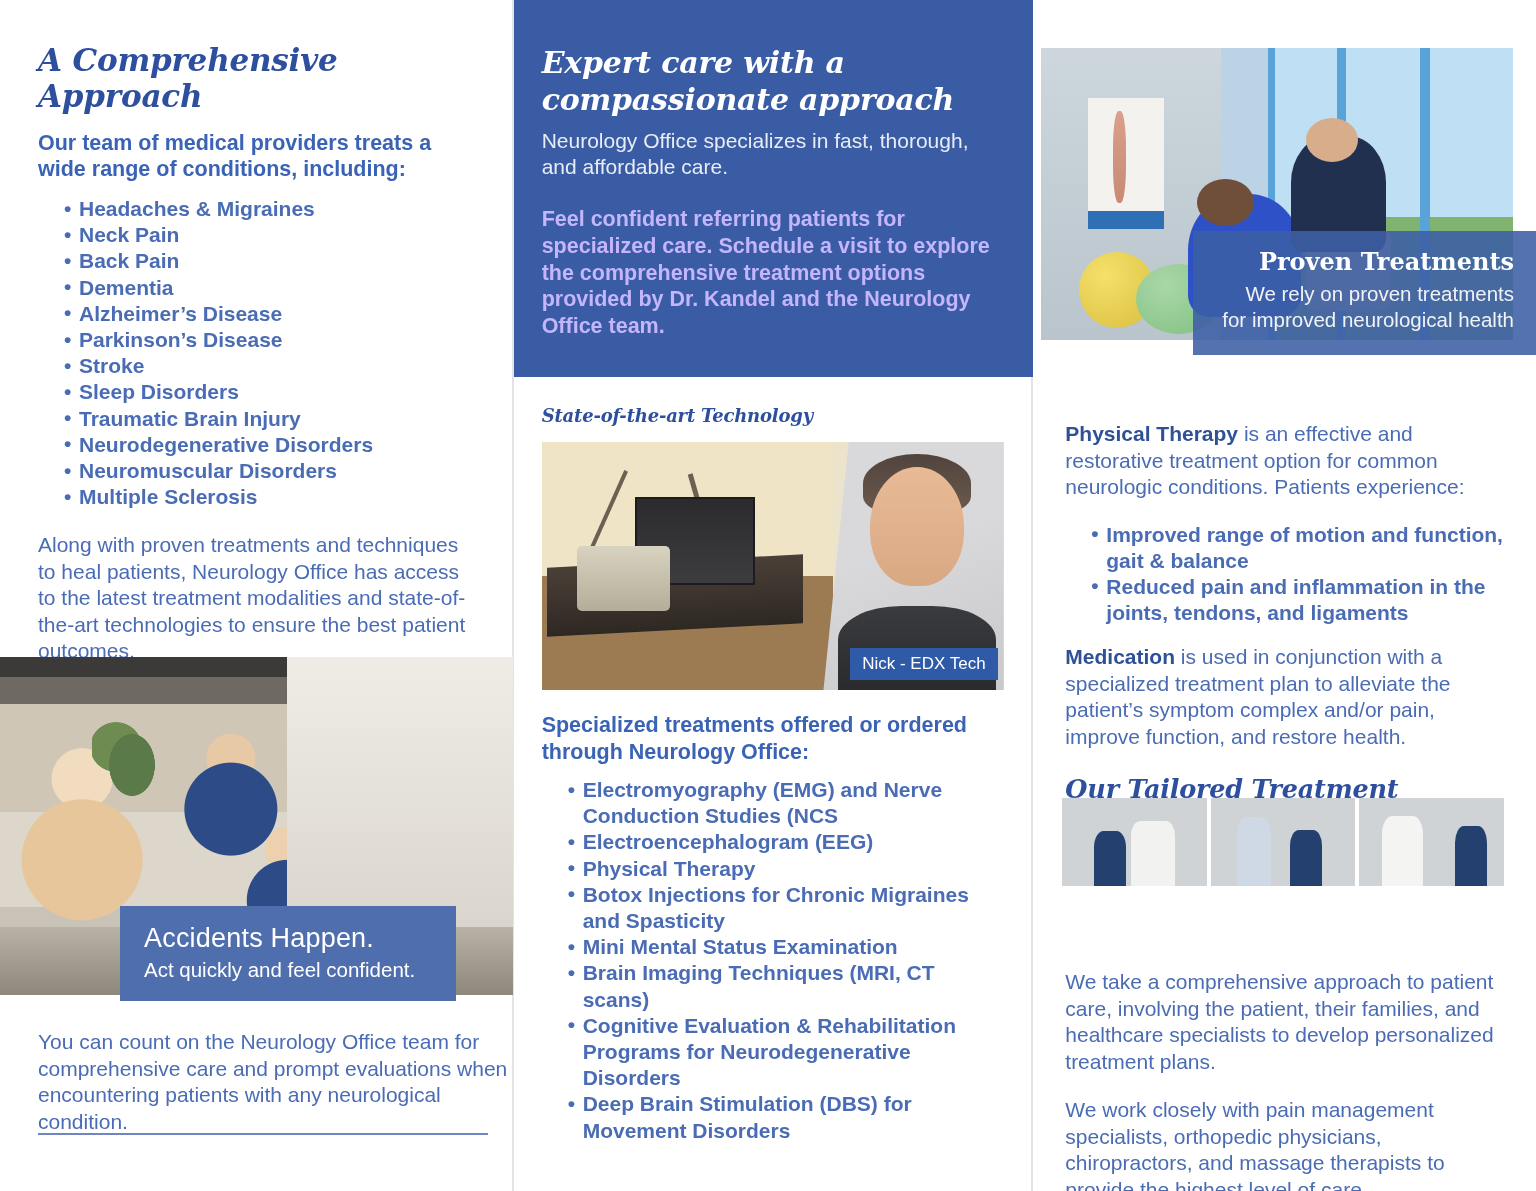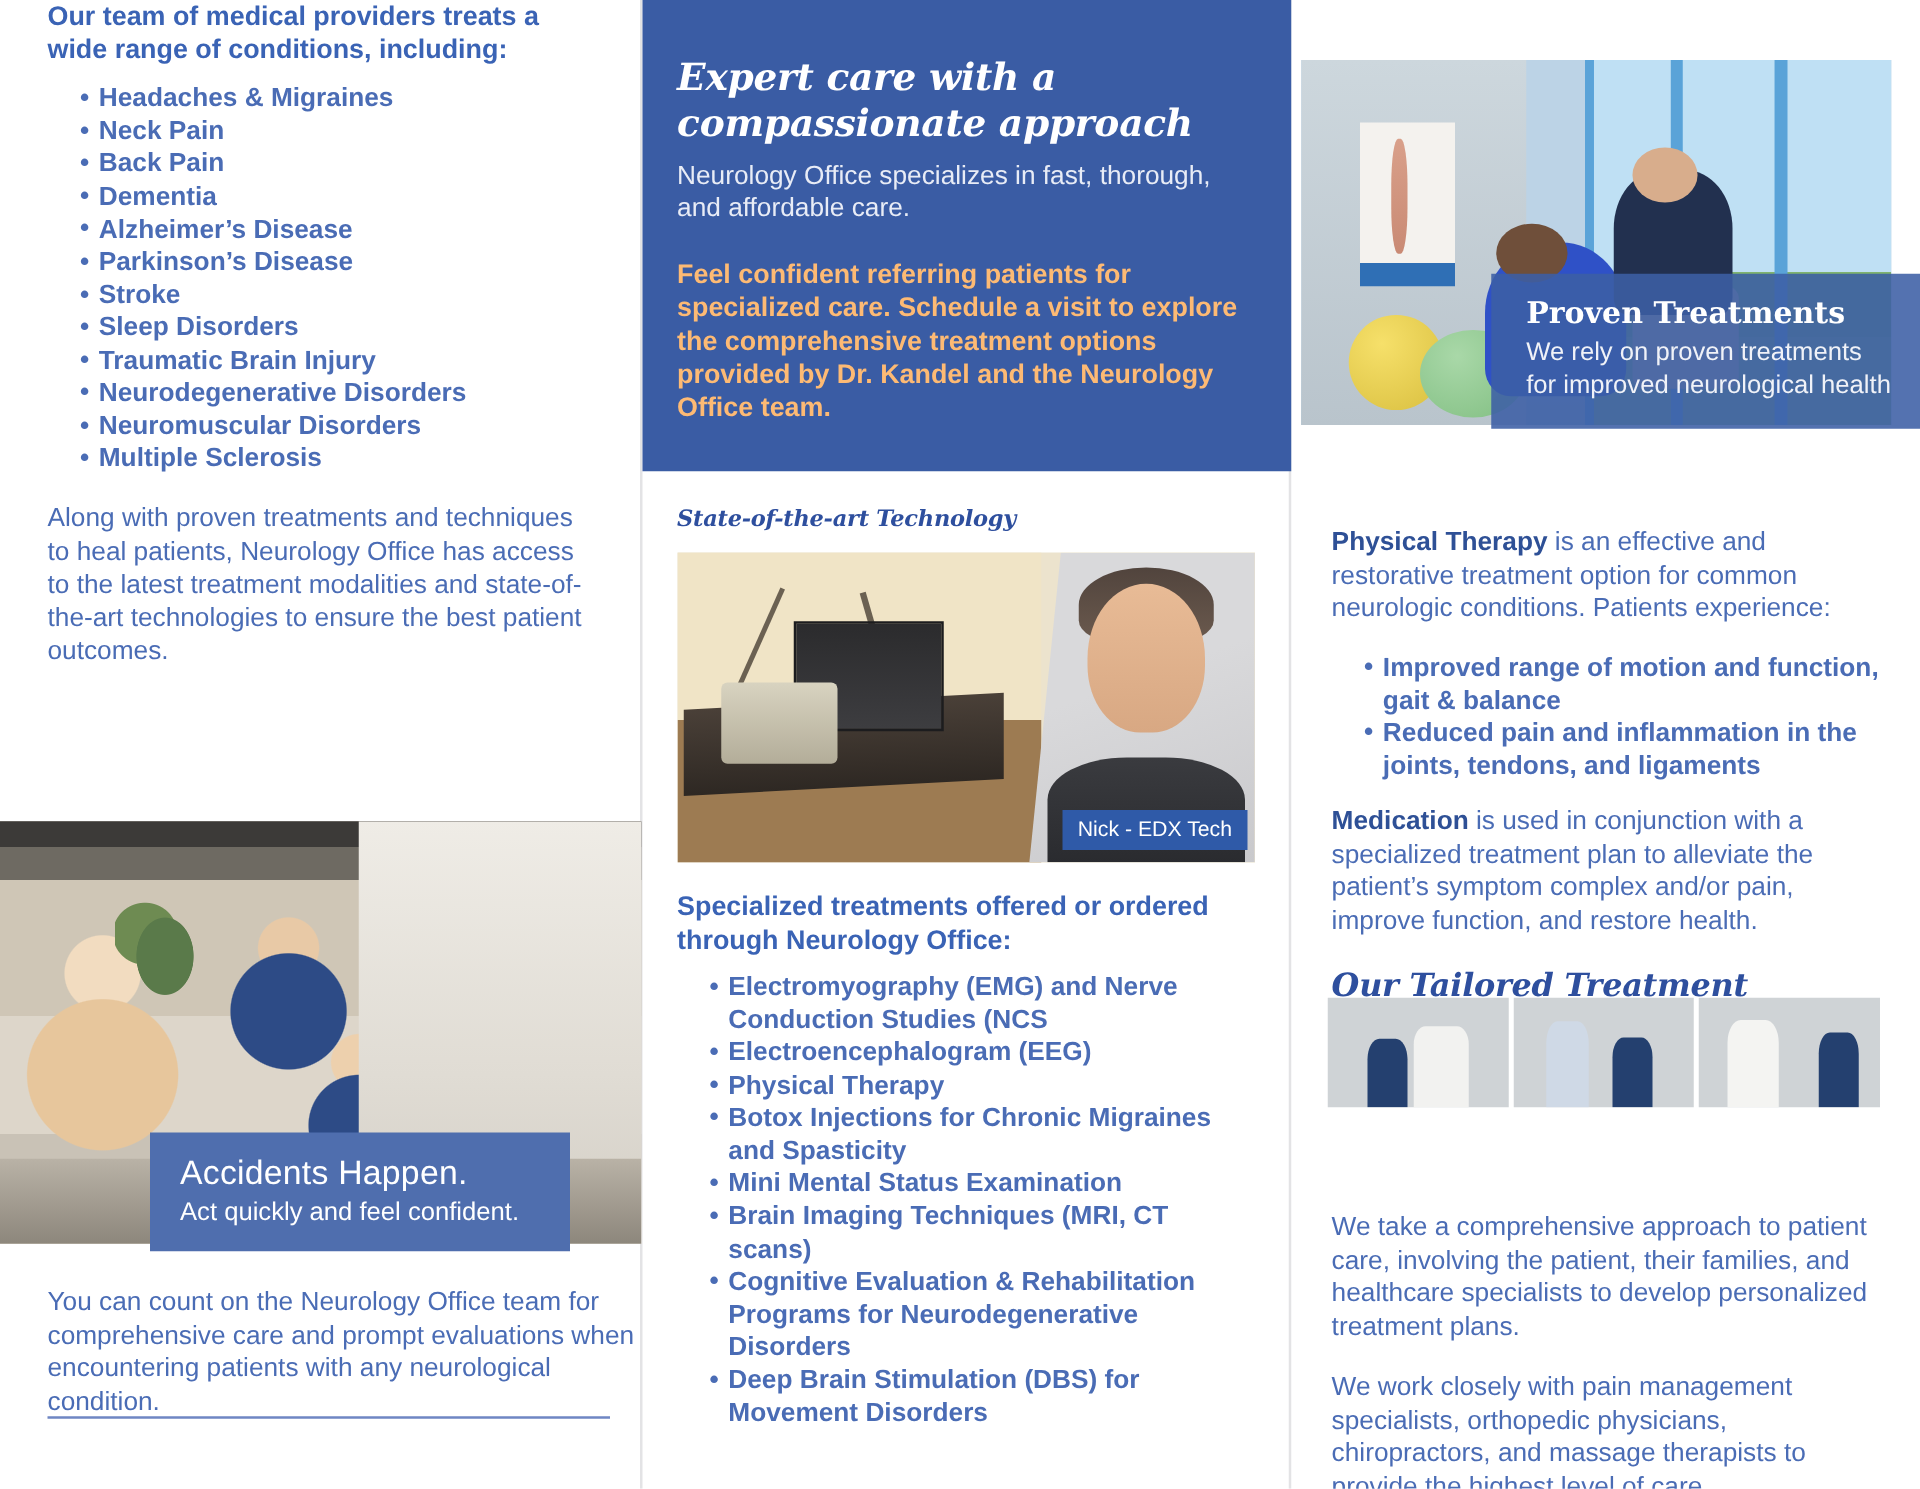--- a/index.html
+++ b/index.html
@@ -65,21 +65,21 @@
   .c1-bottom{position:absolute;left:38px;top:1008px;width:470px;}
   .c1-rule{position:absolute;left:38px;top:1133px;width:450px;height:2px;background:#6f86c3;}
 
   
   .c2-blue{
     position:absolute;left:0;top:0;width:519px;height:377px;
     background:#3a5ca4;box-sizing:border-box;padding:44px 30px 0 28px;
   }
   .c2-title{color:#ffffff;font-size:30px;line-height:37px;margin:0 0 10px 0;}
   .c2-sub{color:#e8ecf6;font-size:21px;line-height:26px;margin:0;}
-  .c2-bold{color:#fdba74;font-size:21.5px;line-height:26.8px;font-weight:700;margin:26px 0 0 0;}
+  .c2-bold{color:#c4b5fd;font-size:21.5px;line-height:26.8px;font-weight:700;margin:26px 0 0 0;}
   .c2-body{position:absolute;left:0;top:377px;width:519px;padding:0 28px;box-sizing:border-box;}
   .c2-h2{font-size:18px;margin:28px 0 16px 0;}
   .tech-photo{
     position:relative;width:462px;height:248px;margin:0 0 0 0;overflow:hidden;background:#ece3cd;
   }
   .tech-left{
     position:absolute;left:0;top:0;width:63%;height:100%;
     background:linear-gradient(180deg,#f0e4c6 0 54%,#9d7b52 54% 100%);
   }
   .tech-left .desk{position:absolute;left:2%;top:48%;width:88%;height:28%;
@@ -131,22 +131,22 @@
     background:#22304f;border-radius:40% 40% 12% 12%;}
   .pt-photo .pBh{position:absolute;left:56%;top:24%;width:11%;height:15%;
     background:#d8ad8c;border-radius:50%;}
   .pt-photo .pBp{position:absolute;left:56%;top:62%;width:18%;height:28%;
     background:#cbbfa4;border-radius:12%;}
   .pt-photo .ball{position:absolute;left:8%;bottom:4%;width:16%;height:26%;border-radius:50%;
     background:radial-gradient(circle at 35% 30%,#f6e06a,#d9bf3f);}
   .pt-photo .ball2{position:absolute;left:20%;bottom:2%;width:18%;height:24%;border-radius:50%;
     background:radial-gradient(circle at 35% 30%,#a9d8a8,#7fbd80);}
   .proven-box{
-    position:absolute;left:1193px;top:219px;width:343px;
-    background:rgba(60,94,165,0.88);color:#ffffff;padding:16px 22px 22px 28px;box-sizing:border-box;
+    position:absolute;left:1193px;top:231px;width:343px;
+    background:rgba(60,94,165,0.88);color:#ffffff;padding:16px 22px 22px 28px;box-sizing:border-box;text-align:right;
   }
   .proven-title{font-family:"DejaVu Serif","Liberation Serif",serif;font-weight:700;
     font-size:24px;line-height:30px;margin:0 0 4px 0;color:#ffffff;}
   .proven-sub{font-size:20.5px;line-height:26px;margin:0;color:#f0f2f8;}
   .c3-body{position:absolute;left:0;top:400px;width:504px;padding:0 32px;box-sizing:border-box;}
   .c3-h2{font-size:25.5px;margin:24px 0 14px 0;}
   .c3-list{padding-left:20px;}
   .collage{
     position:absolute;left:1062px;top:798px;width:442px;height:88px;display:flex;gap:4px;overflow:hidden;
   }
@@ -161,20 +161,21 @@
   .cell3:before{content:"";position:absolute;left:16%;top:20%;width:28%;height:80%;background:#f4f4f2;border-radius:26% 26% 0 0;}
   .cell3:after{content:"";position:absolute;left:66%;top:32%;width:22%;height:68%;background:#24406f;border-radius:28% 28% 0 0;}
 </style>
 </head>
 <body>
 
 <div class="brochure">
 
   <div class="col col1">
     <div class="c1-pad">
+      <h1 class="serif-head c1-title">A Comprehensive Approach</h1>
       <p class="c1-lead">Our team of medical providers treats a wide range of conditions, including:</p>
       <ul class="bl" id="conditions-list">
           <li>Headaches &amp; Migraines</li>
           <li>Neck Pain</li>
           <li>Back Pain</li>
           <li>Dementia</li>
           <li>Alzheimer’s Disease</li>
           <li>Parkinson’s Disease</li>
           <li>Stroke</li>
           <li>Sleep Disorders</li>

